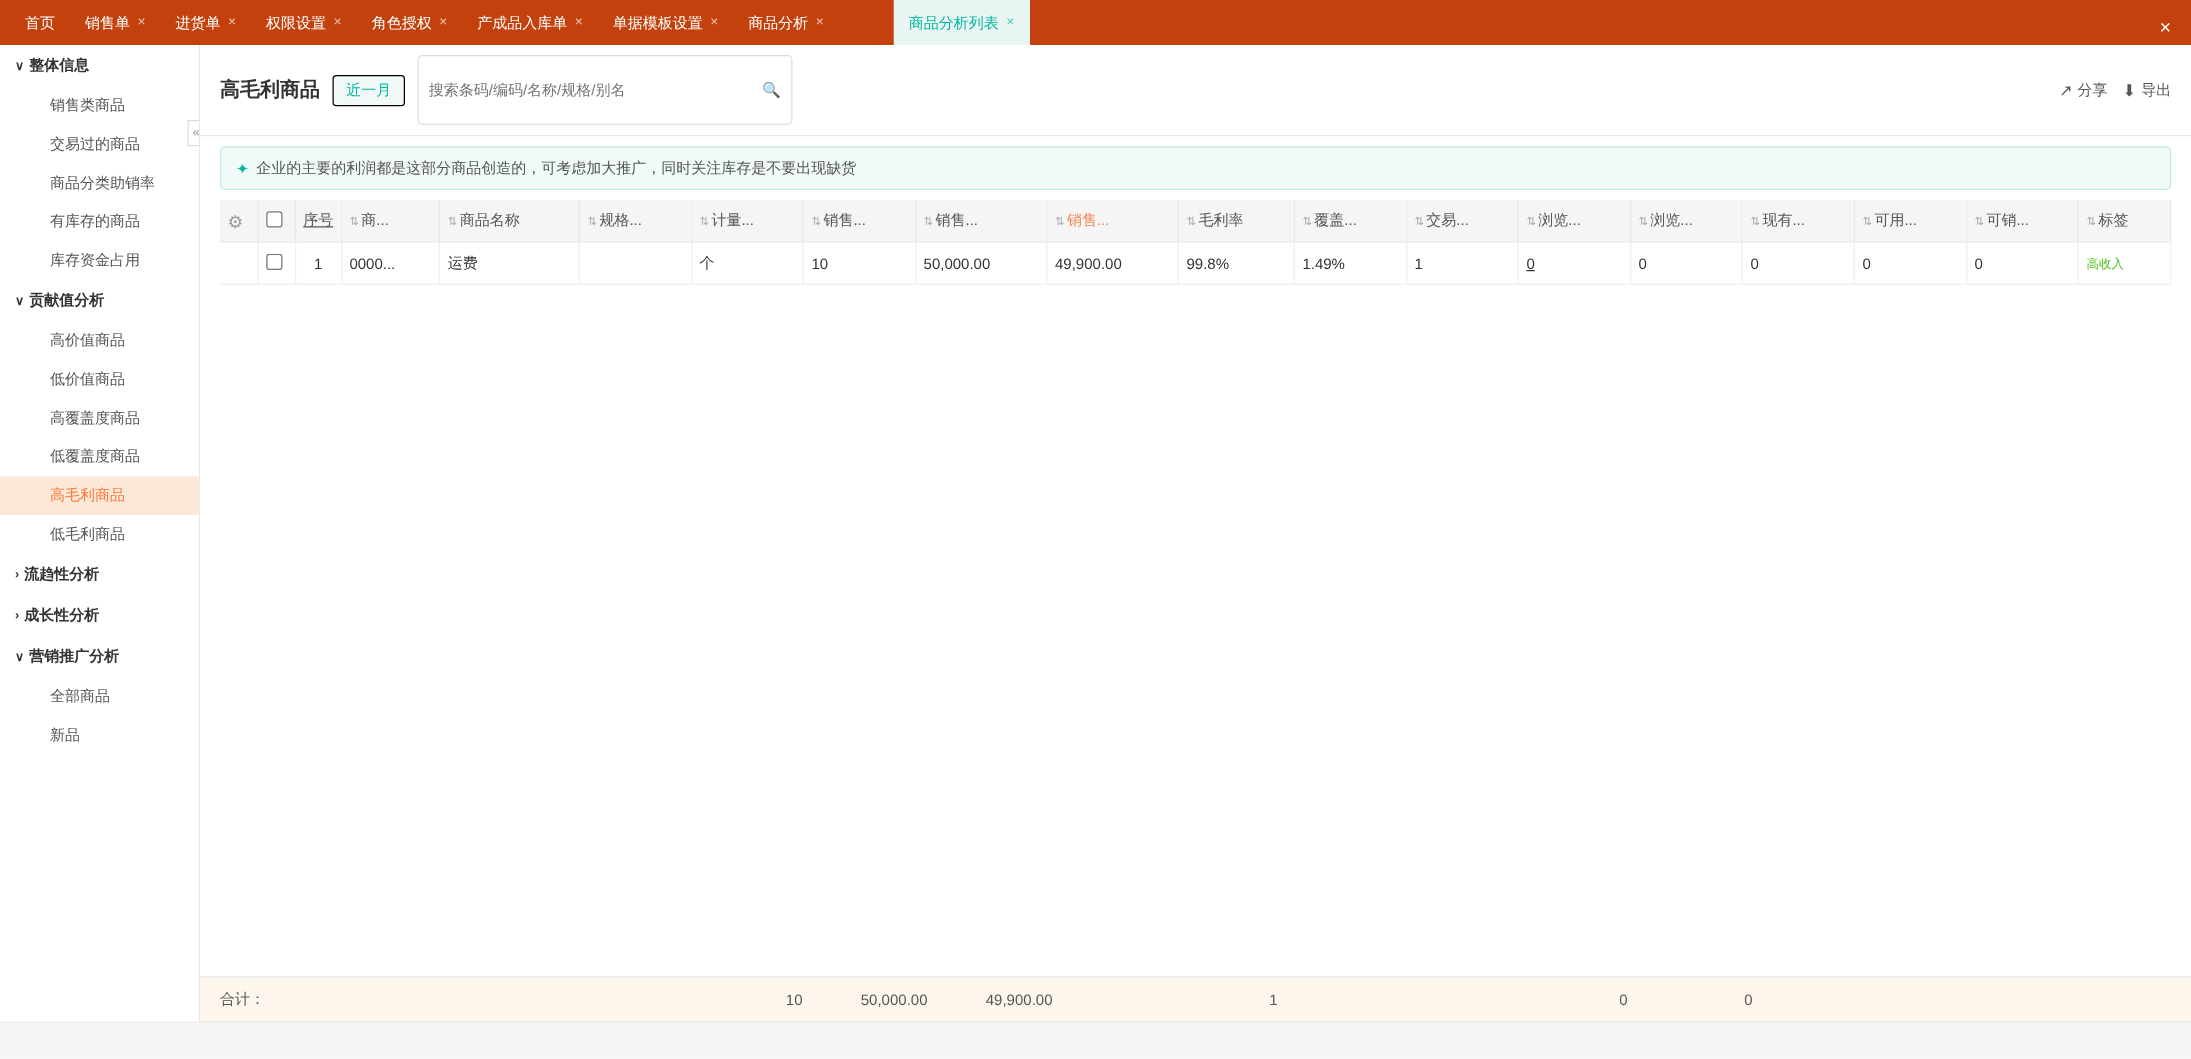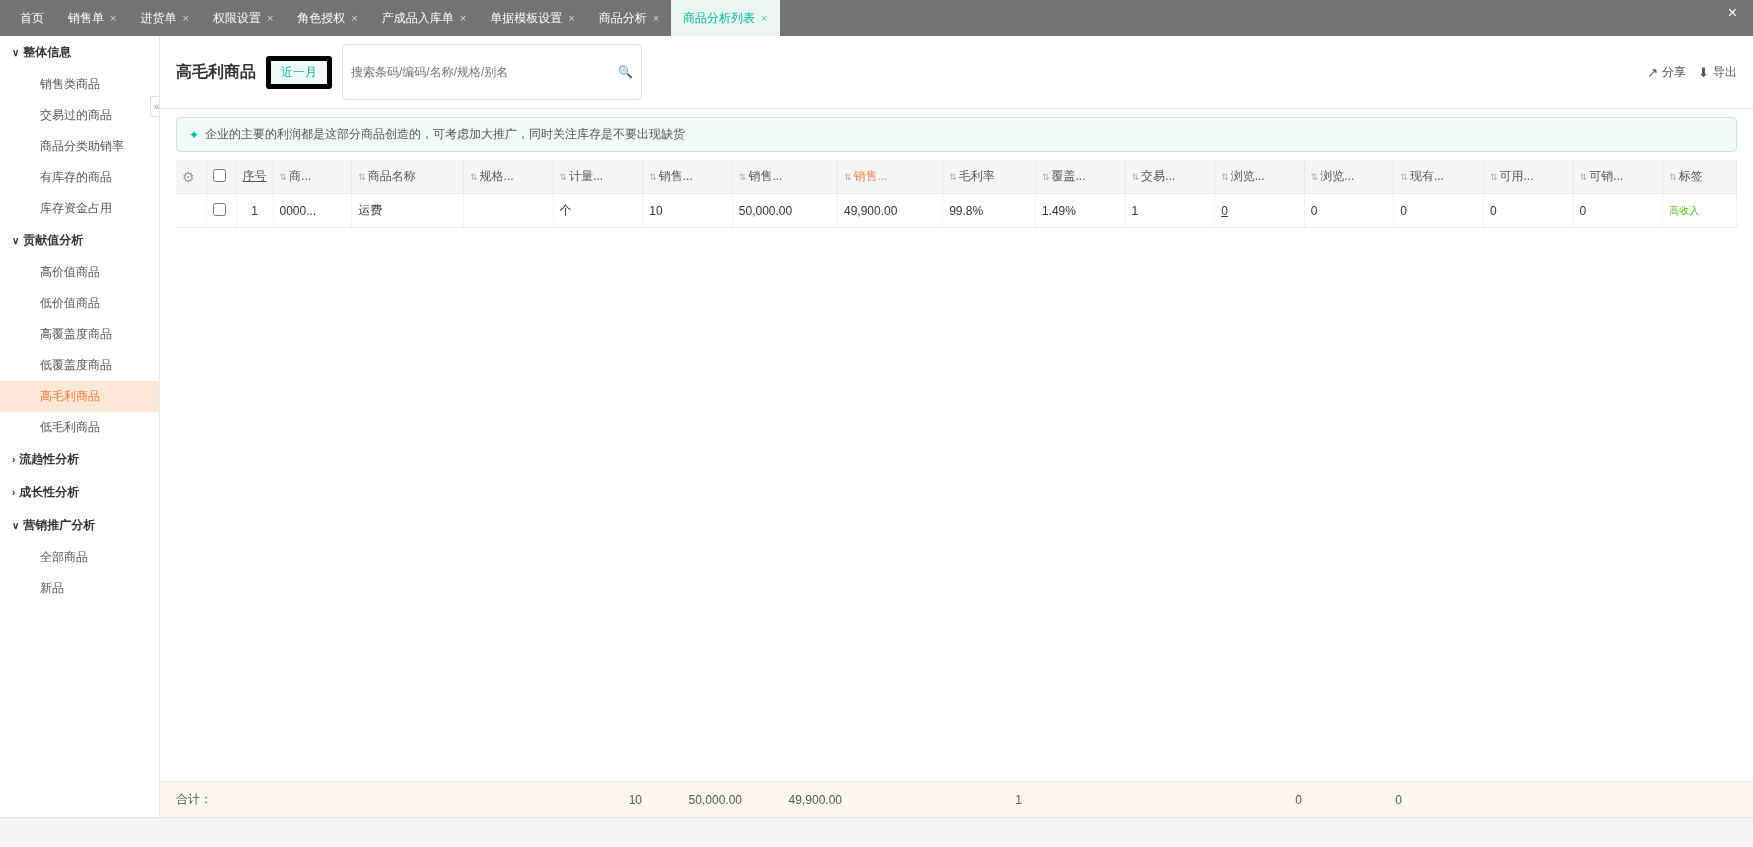--- a/index.html
+++ b/index.html
@@ -1,37 +1,37 @@
 <!DOCTYPE html>
 <html><head>
   <meta charset="utf-8">
   <style>
     * { box-sizing: border-box; margin: 0; padding: 0; font-family: 'Microsoft YaHei', Arial, sans-serif; font-size: 12px; }
     body { background: #f5f5f5; overflow: hidden; }
 
     
     .top-nav {
-      background: #737373;
-      display: flex;
-      align-items: flex-start;
+      background: #c2410c;
+      display: flex;
+      align-items: flex-end;
       height: 36px;
       padding: 0 8px;
       color: white;
     }
     .nav-tab {
       display: inline-flex;
       align-items: center;
       padding: 0 12px;
       height: 36px;
       cursor: pointer;
       white-space: nowrap;
       font-size: 13px;
       color: white;
     }
-    .nav-tab.active { background: #e8f5f3; color: #00b8a0; }
+    .nav-tab.active { background: #e8f5f3; color: #00b8a0; margin-left: 44px; }
     .nav-tab .close-icon { margin-left: 6px; font-size: 11px; opacity: 0.7; }
     .nav-close-btn {
       margin-left: auto;
       color: white;
       font-size: 16px;
       cursor: pointer;
       padding: 4px 8px;
     }
 
     
@@ -98,21 +98,21 @@
       border-bottom: 1px solid #e8e8e8;
       gap: 10px;
     }
     .content-title {
       font-size: 16px;
       font-weight: bold;
       color: #333;
     }
     .filter-btn {
       background: #f0f9f8;
-      border: 5px solid #000000;
+      border: 1px solid #000000;
       color: #00b8a0;
       padding: 3px 10px;
       border-radius: 3px;
       cursor: pointer;
       font-size: 12px;
     }
     .search-box {
       display: flex;
       align-items: center;
       border: 1px solid #ddd;

